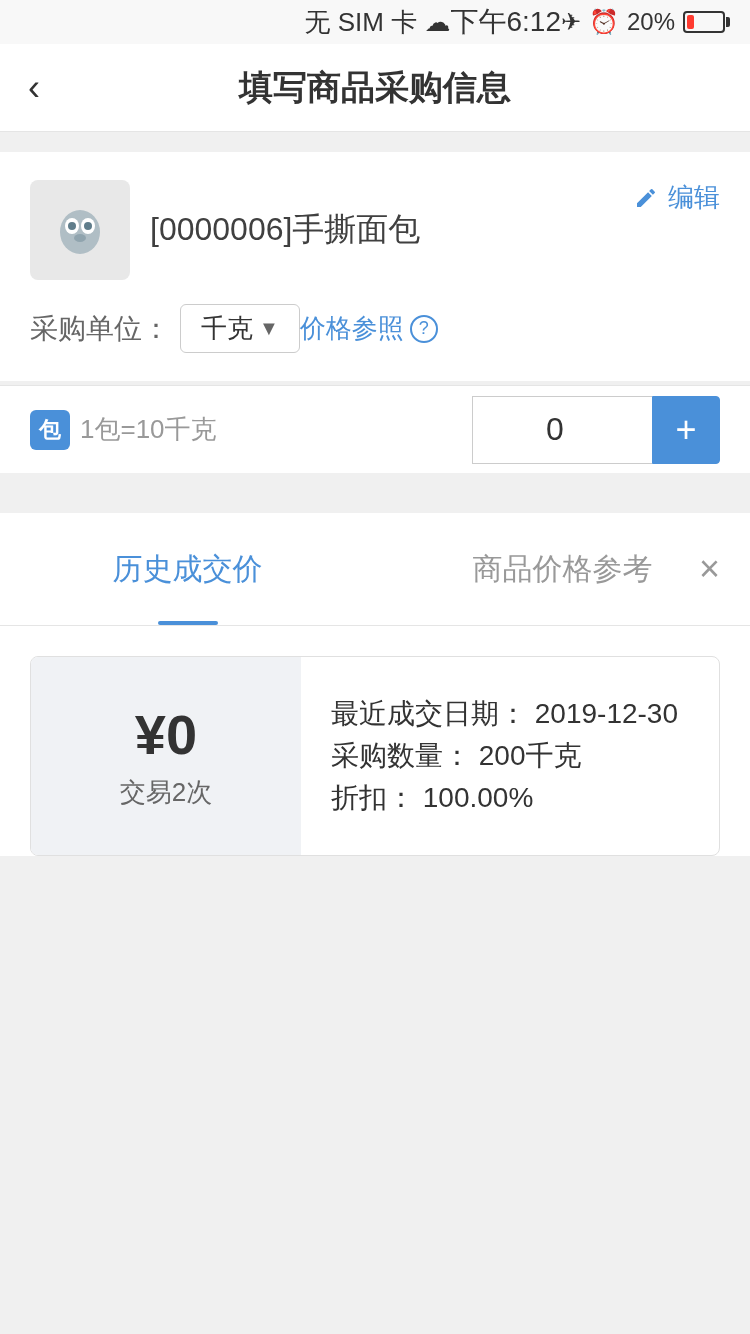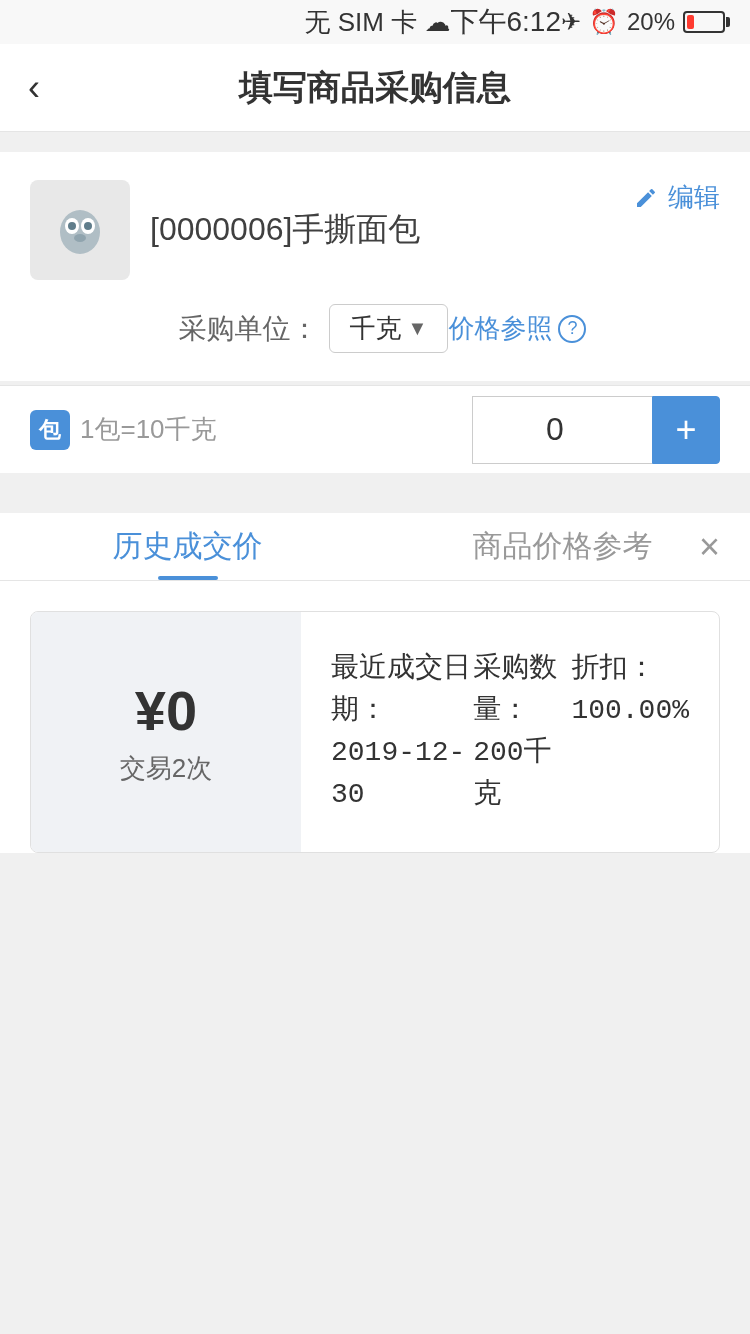--- a/index.html
+++ b/index.html
@@ -130,23 +130,22 @@
       align-items: center;
       gap: 10px;
       color: #4a90d9;
       font-size: 26px;
       cursor: pointer;
     }
 
     .product-unit-row {
       display: flex;
       align-items: center;
-      justify-content: center;
+      justify-content: flex-start;
       margin-top: 24px;
-      margin-left: 15px;
     }
     .unit-label {
       font-size: 28px;
       color: #666;
     }
     .unit-selector {
       display: flex;
       align-items: center;
       gap: 6px;
       padding: 6px 20px;
@@ -242,21 +241,21 @@
     }
 
     
     .tabs-panel {
       background: #fff;
       margin-top: 20px;
     }
     .tabs-header {
       display: flex;
       align-items: center;
-      height: 68px;
+      height: 113px;
       border-bottom: 1px solid #e5e5e5;
       position: relative;
     }
     .tab-item {
       flex: 1;
       display: flex;
       flex-direction: column;
       align-items: center;
       justify-content: center;
       height: 100%;
@@ -311,22 +310,21 @@
     .trade-count {
       font-size: 26px;
       color: #666;
       margin-top: 8px;
       text-align: right;
     }
     .trade-card-right {
       flex: 1;
       padding: 36px 30px;
       display: flex;
-      flex-direction: row;
-      font-family: Liberation Mono, monospace;
+      flex-direction: column;
     }
     .trade-detail-row {
       font-size: 28px;
       color: #333;
       line-height: 1.5;
     }
     .trade-detail-label {
       color: #333;
     }
     .trade-detail-value {

